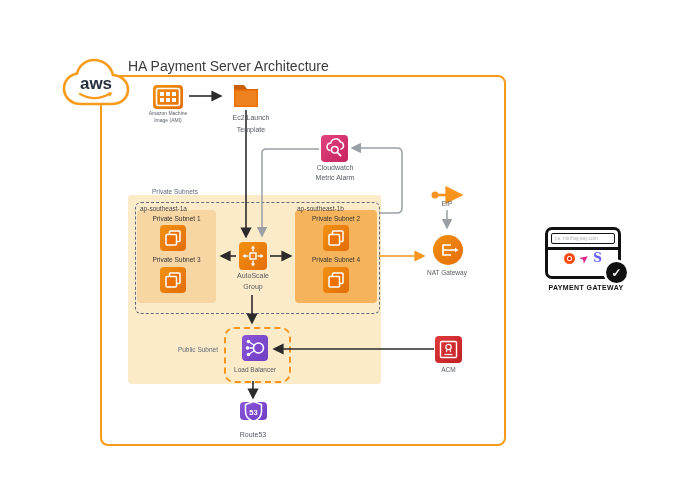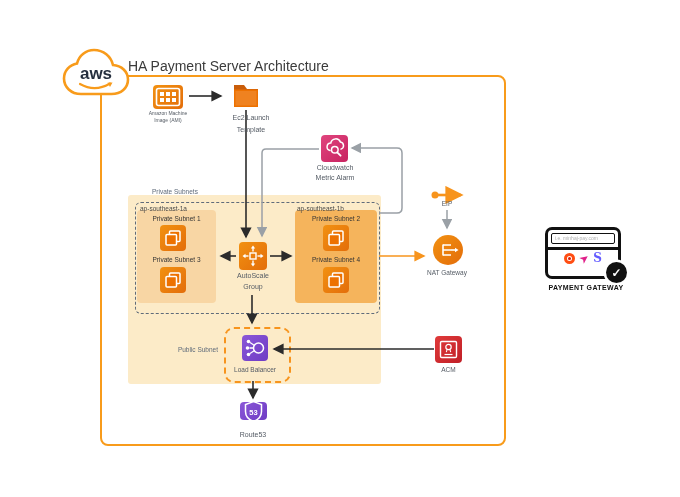--- a/index.html
+++ b/index.html
@@ -94,21 +94,21 @@
 
     <path d="M447,210 V228" stroke="#9aa0a6" stroke-width="1.5" fill="none" marker-end="url(#ag)"></path>
 
     <path d="M252,295 V323" stroke="#2b2b2b" stroke-width="1.6" fill="none" marker-end="url(#ab)"></path>
 
     <path d="M253,381 V398" stroke="#2b2b2b" stroke-width="1.6" fill="none" marker-end="url(#ab)"></path>
 
     <path d="M434,349 H274" stroke="#2b2b2b" stroke-width="1.6" fill="none" marker-end="url(#ab)"></path>
   </svg>
 
-  <div class="abs" style="left:60px;top:46px;width:72px;height:60px;">
+  <div class="abs" style="left:60px;top:56px;width:72px;height:60px;">
     <svg width="72" height="60" viewBox="0 0 72 60">
       <path d="M21,48 C11,48 4,41 4,32.5 C4,25 9.5,18.8 17,17.5 C19,9.5 26,4 34,4 C43.5,4 51,10.5 53,19 C61.5,19.5 68,25.5 68,33.5 C68,42 61,48 51.5,48 Z" fill="#fff" stroke="#f89b1b" stroke-width="2.6"></path>
       <text x="36" y="33" text-anchor="middle" font-size="17" font-weight="bold" fill="#252f3e" font-family="Liberation Sans, sans-serif">aws</text>
       <path d="M20,38 Q35,46.5 50,37.5" fill="none" stroke="#f89b1b" stroke-width="2.2" stroke-linecap="round"></path>
       <path d="M50,41 L52.5,36.5 L47.5,36.8 Z" fill="#f89b1b"></path>
     </svg>
   </div>
 
 
   <div class="icon-box orange" style="left:153px;top:85px;width:30px;height:24px;">

